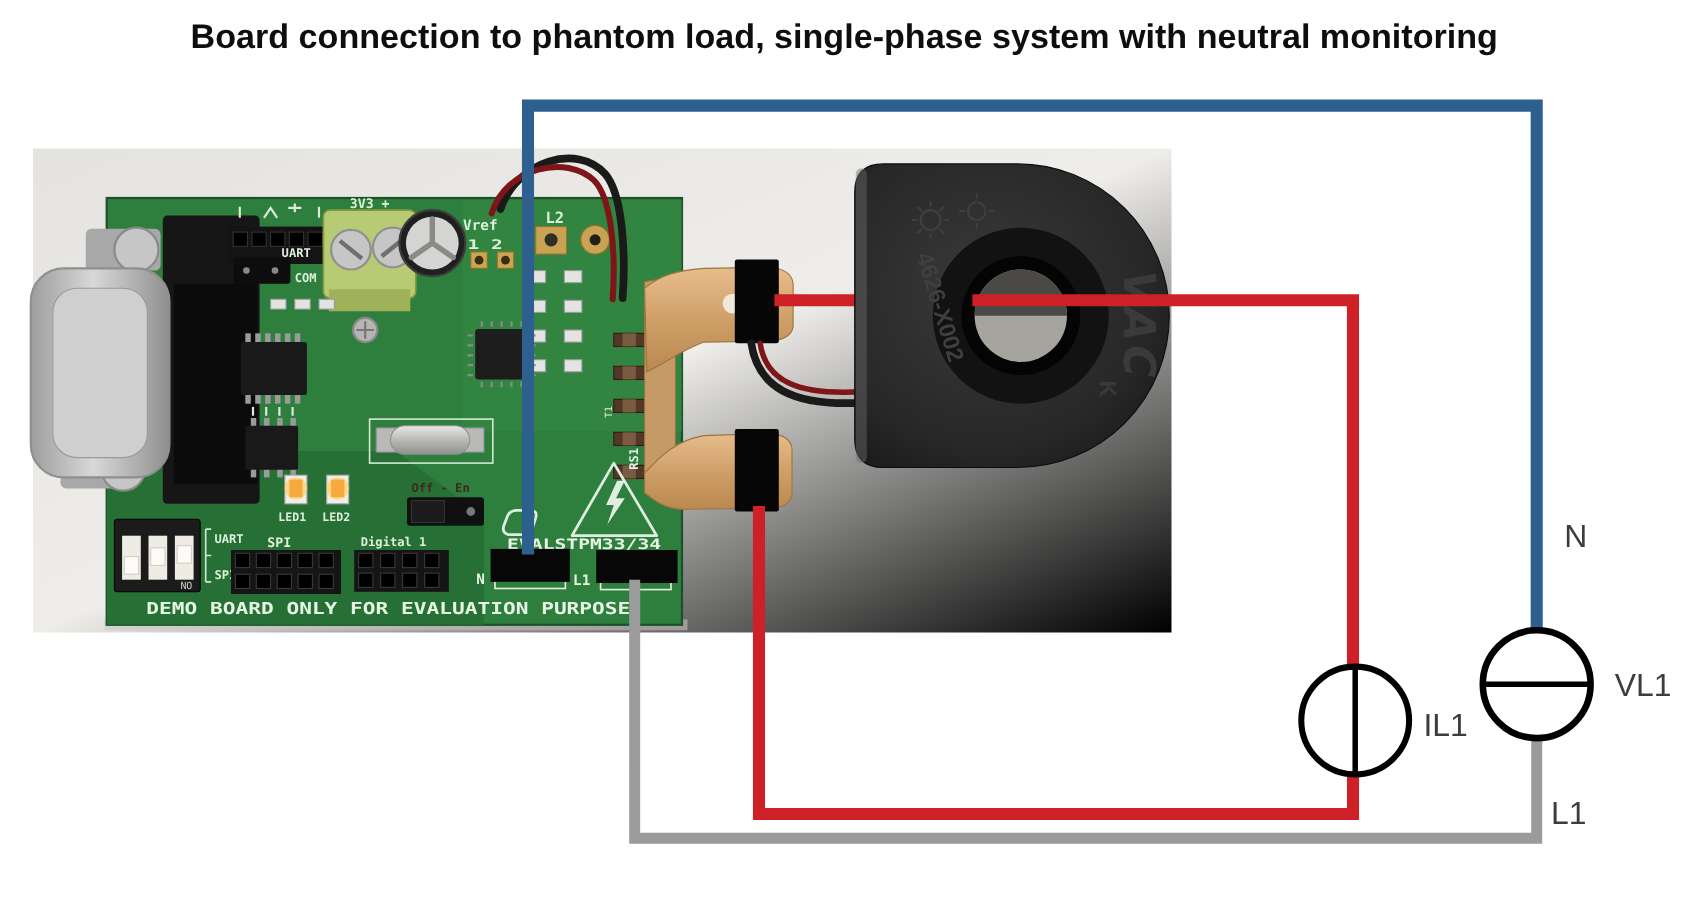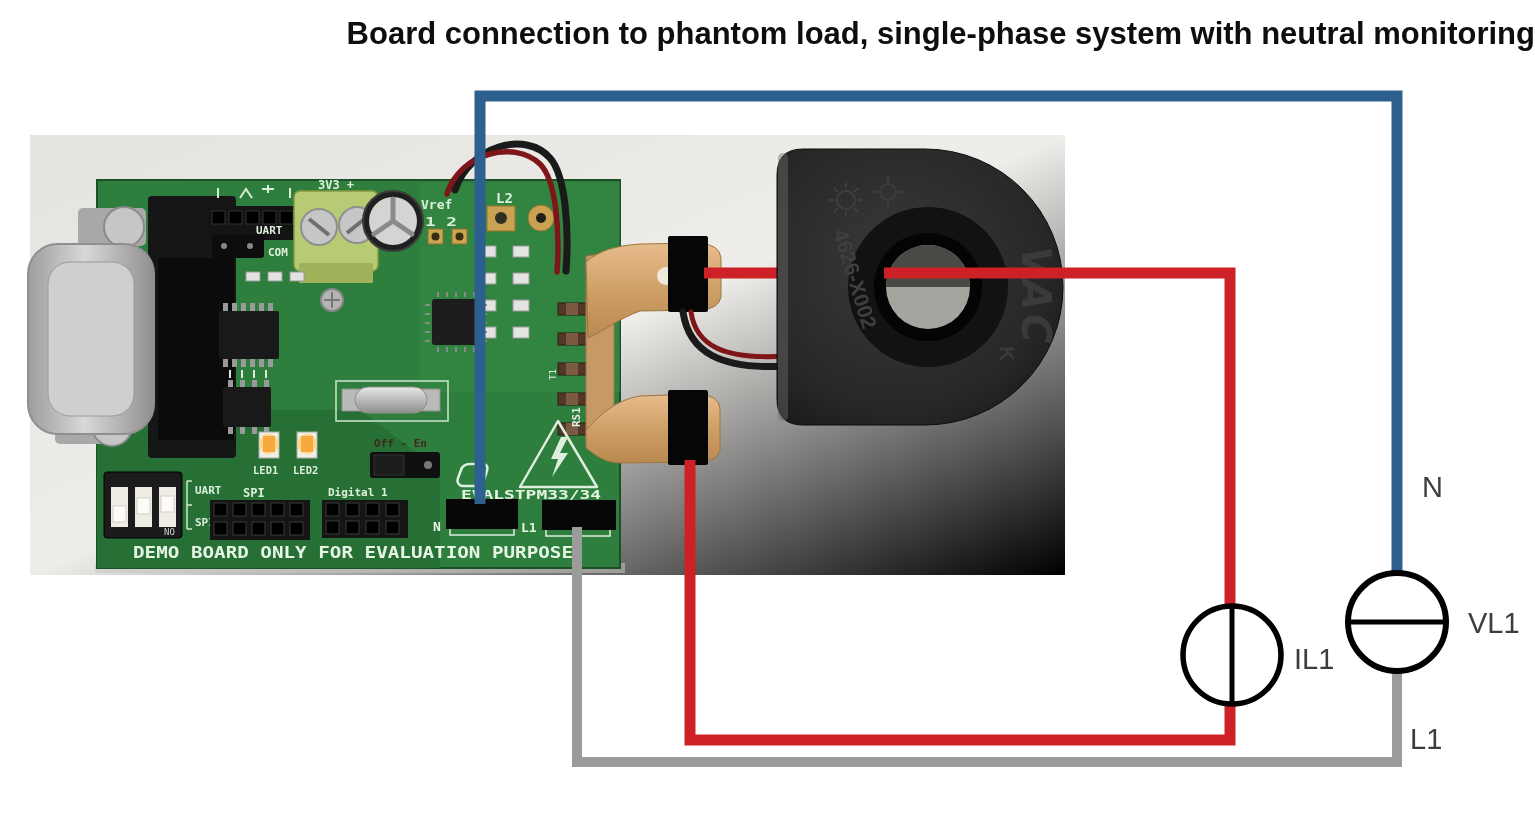--- a/index.html
+++ b/index.html
@@ -1,18 +1,18 @@
 <!DOCTYPE html>
 <html><head>
 <meta charset="utf-8">
 <style>
   html,body{margin:0;padding:0;background:#ffffff;}
   .page{position:relative;width:1535px;height:816px;background:#ffffff;overflow:hidden;
         font-family:"Liberation Sans",sans-serif;}
-  .title{position:absolute;top:16px;left:0;width:100%;text-align:right;
+  .title{position:absolute;top:16px;left:0;width:100%;text-align:center;
          font-size:31px;font-weight:bold;color:#0e0e0e;letter-spacing:0px;}
   svg{position:absolute;top:0;left:0;}
   text{user-select:none;}
   .silk{font-family:"DejaVu Sans Mono",monospace;fill:#ddefdb;}
   .lbl{font-family:"Liberation Sans",sans-serif;fill:#3d3d3d;font-size:29px;}
 </style>
 </head>
 <body>
 
 <div class="page">

